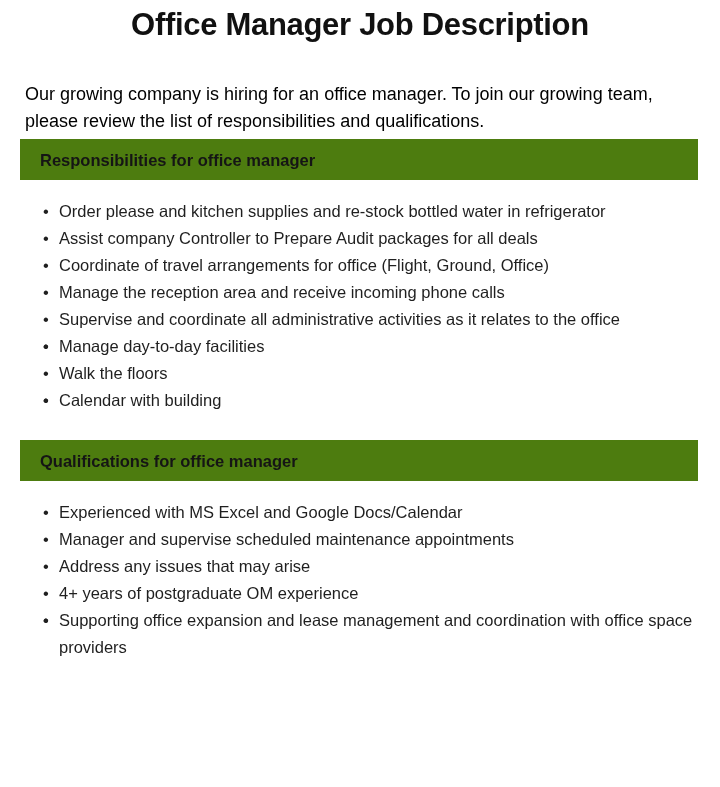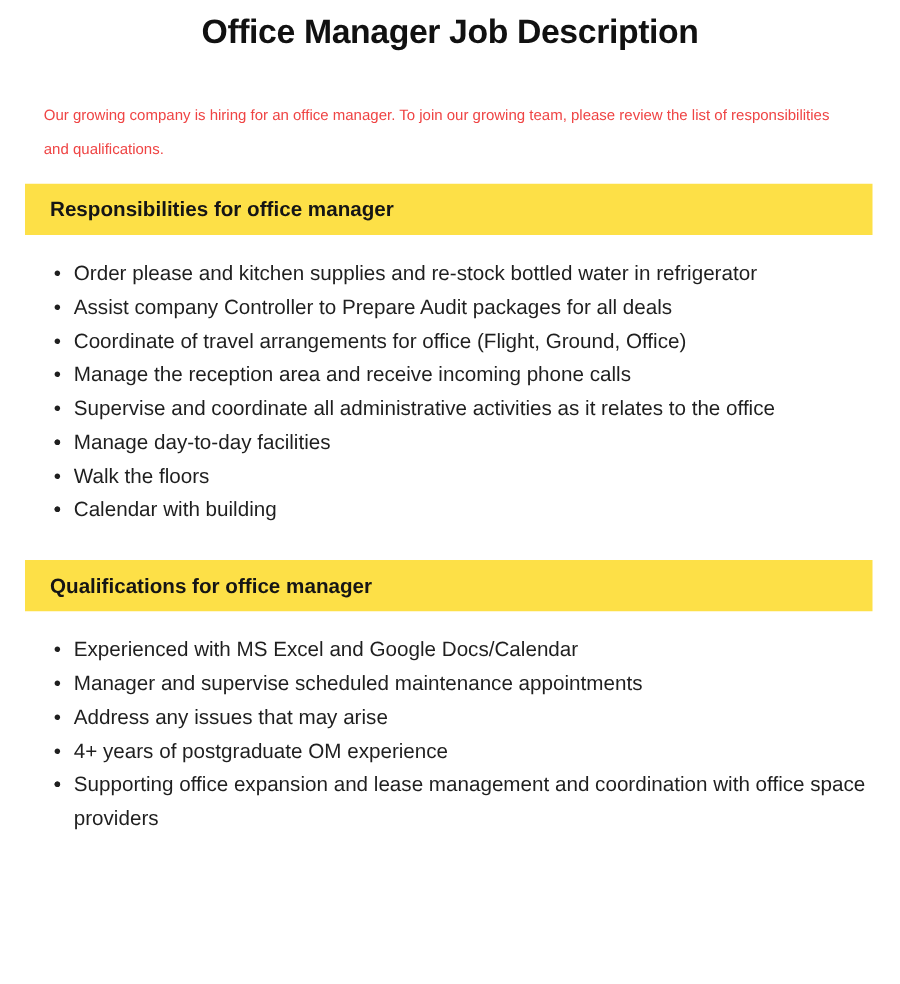--- a/index.html
+++ b/index.html
@@ -17,46 +17,46 @@
 
   .page {
     position: relative;
     width: 720px;
     height: 787px;
     box-sizing: border-box;
   }
 
   .doc-title {
     margin: 0;
-    padding: 0;
-    font-size: 27px;
+    padding: 12px;
+    font-size: 31px;
     font-weight: bold;
     line-height: 44px;
     text-align: center;
     letter-spacing: -0.3px;
     color: #111111;
     padding-top: 3px;
   }
 
   .intro {
-    margin: 14px;
+    margin: 4px;
     padding: 0 22px 0 21px;
-    font-size: 12px;
+    font-size: 18px;
     line-height: 27px;
-    color: #ef4444;
+    color: #000000;
     padding-top: 18px;
   }
 
   .section {
     margin-top: 0;
   }
 
   .section-header {
     margin: 0 22px 0 20px;
-    background: #fde047;
+    background: #4d7c0f;
     height: 41px;
     display: flex;
     align-items: center;
     box-sizing: border-box;
     padding-left: 20px;
   }
 
   .section-header-text {
     font-size: 16.5px;
     font-weight: bold;

